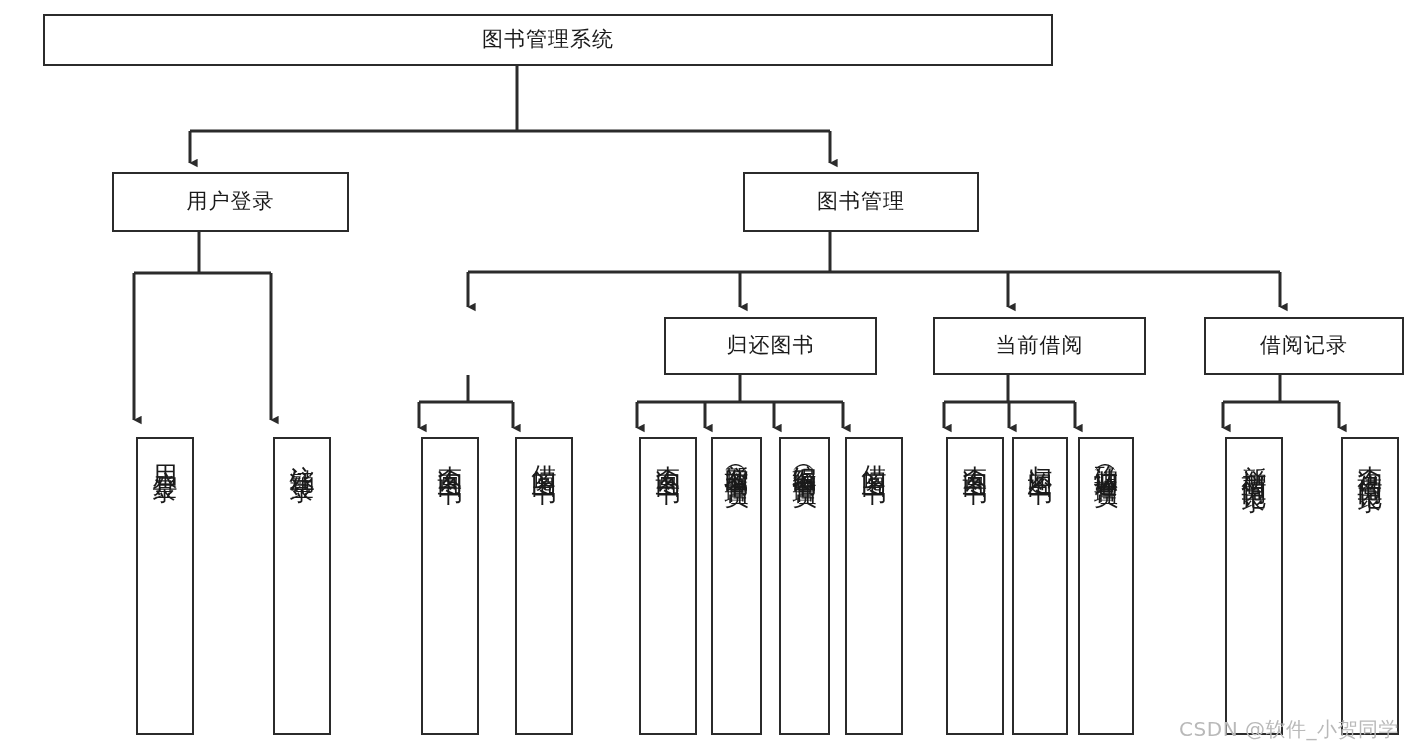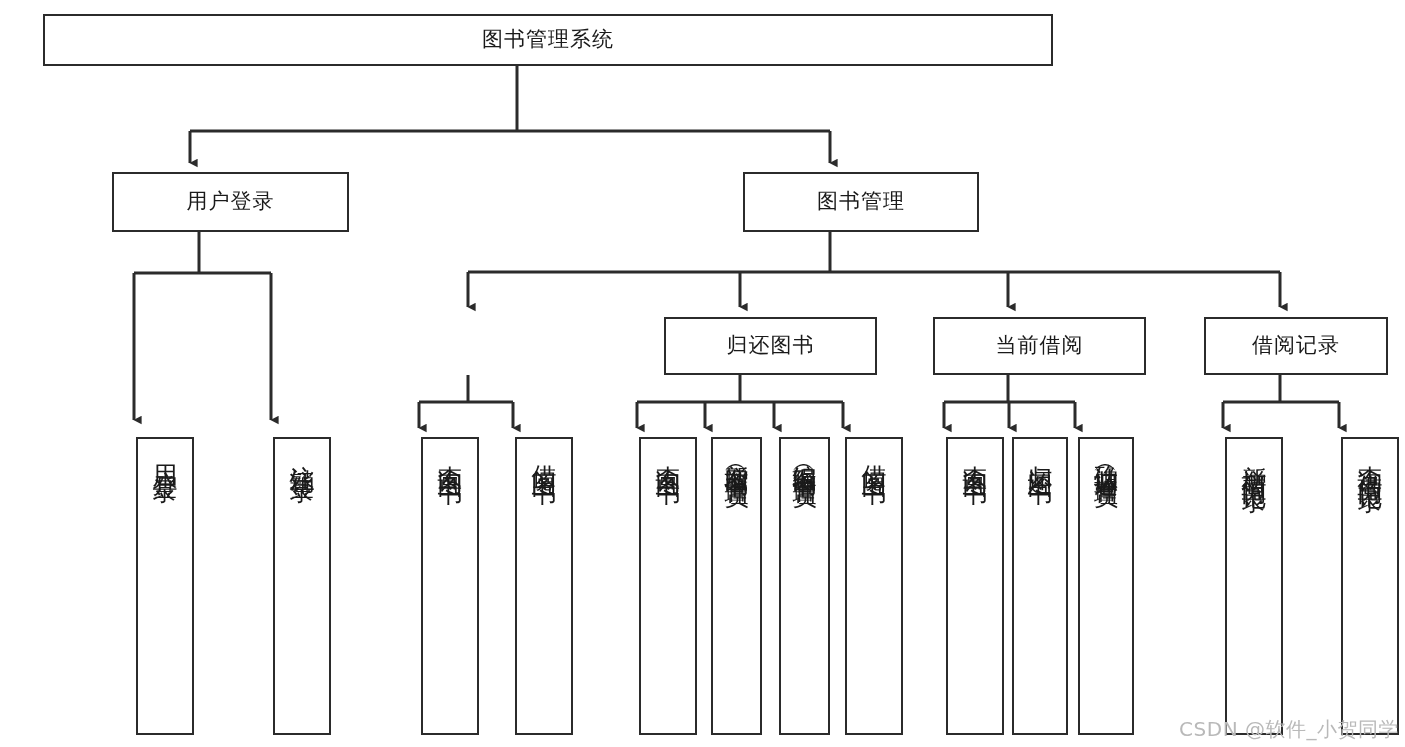--- a/index.html
+++ b/index.html
@@ -81,21 +81,21 @@
   <div class="node h-node" style="left:712px;top:172px;width:236px;height:60px;align-items:center;">
     <span class="lbl">图书管理</span>
   </div>
 
   <div class="node h-node" style="left:633px;top:317px;width:213px;height:58px;">
     <span class="lbl">归还图书</span>
   </div>
   <div class="node h-node" style="left:902px;top:317px;width:213px;height:58px;">
     <span class="lbl">当前借阅</span>
   </div>
-  <div class="node h-node" style="left:1173px;top:317px;width:184px;height:58px;">
+  <div class="node h-node" style="left:1173px;top:317px;width:200px;height:58px;">
     <span class="lbl">借阅记录</span>
   </div>
 
   <div class="node v-node" style="left:105px;top:437px;width:58px;height:298px;">
     <span class="lbl">用户登录</span>
   </div>
   <div class="node v-node" style="left:242px;top:437px;width:58px;height:298px;">
     <span class="lbl">注销登录</span>
   </div>
 

